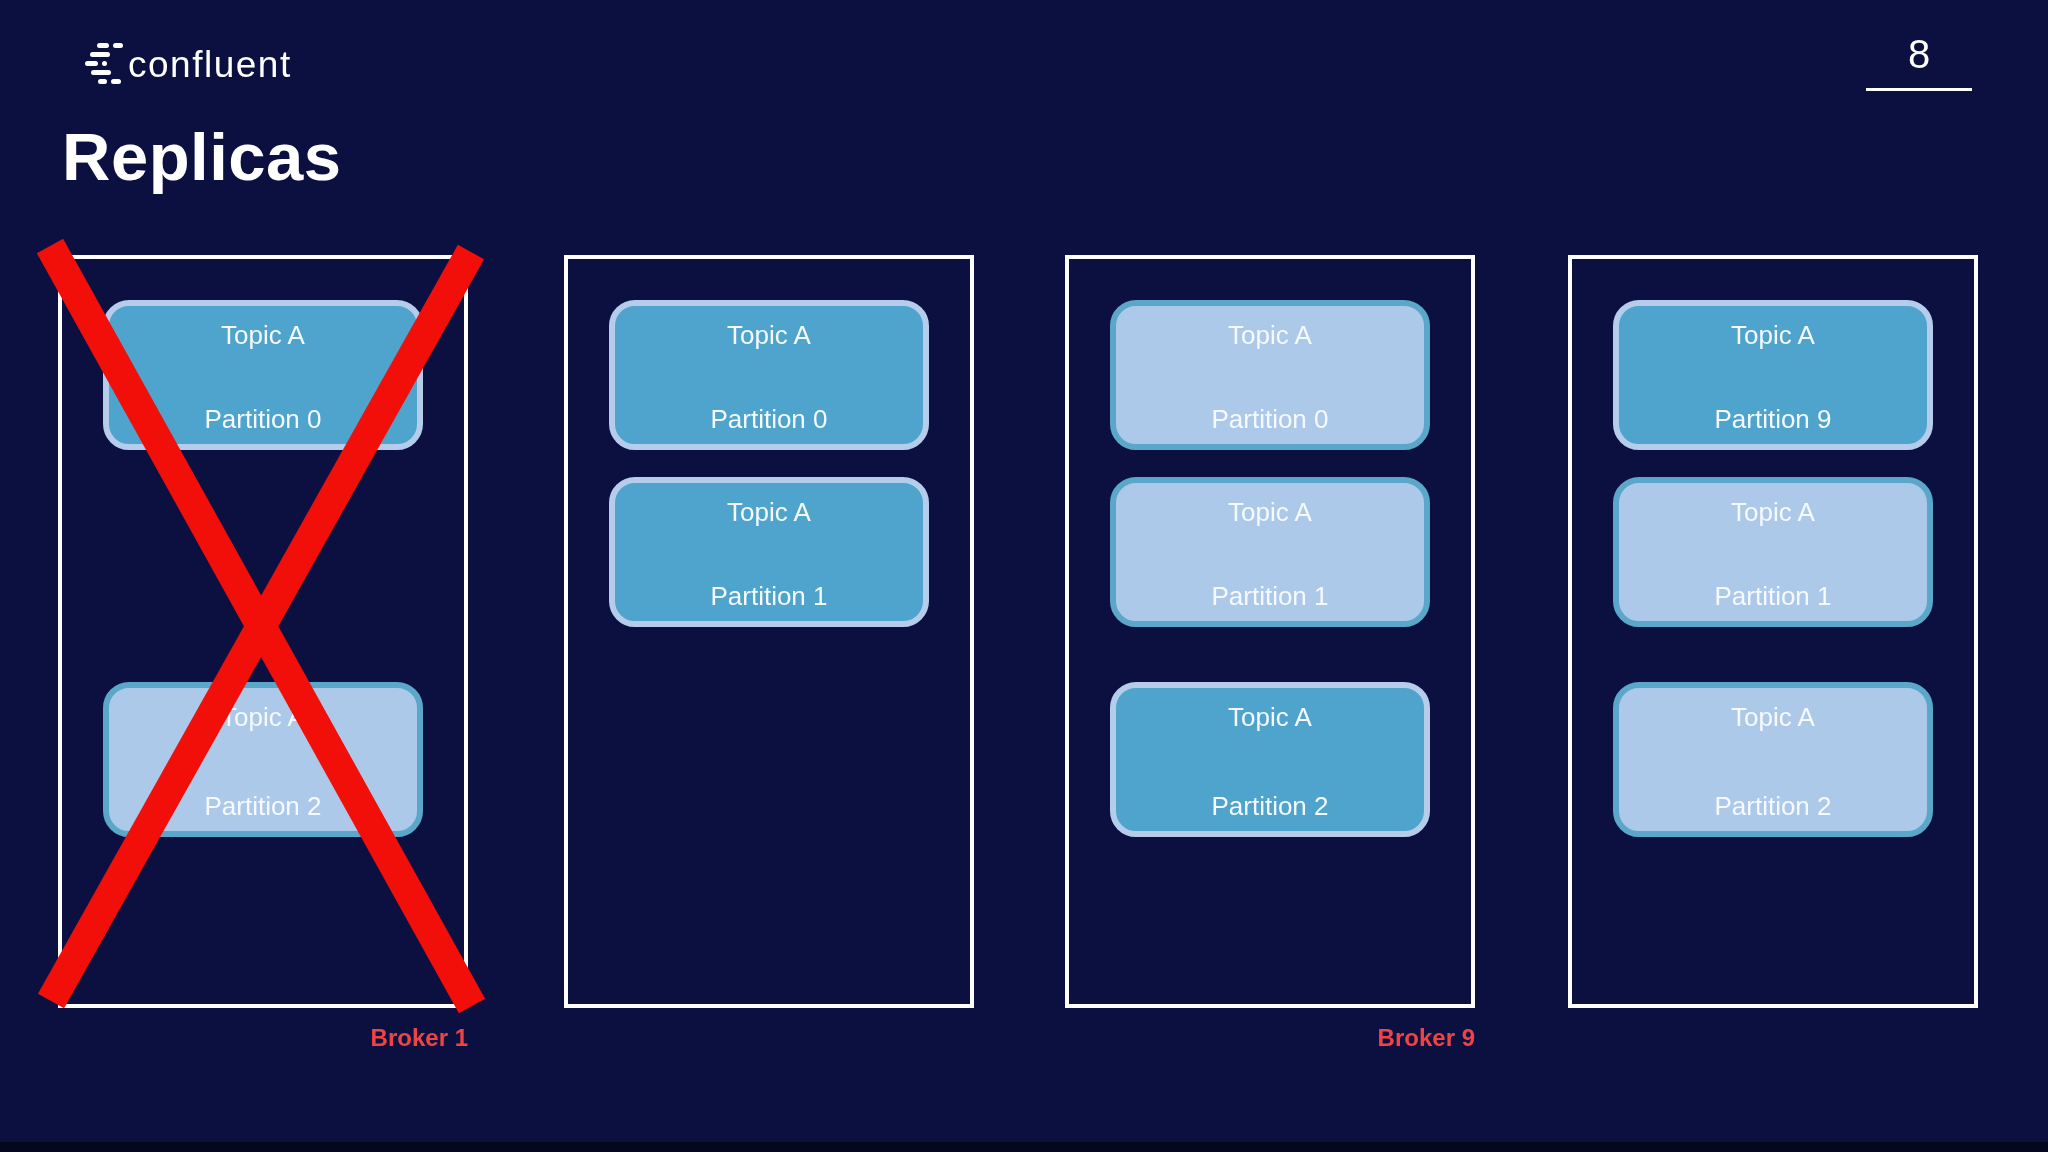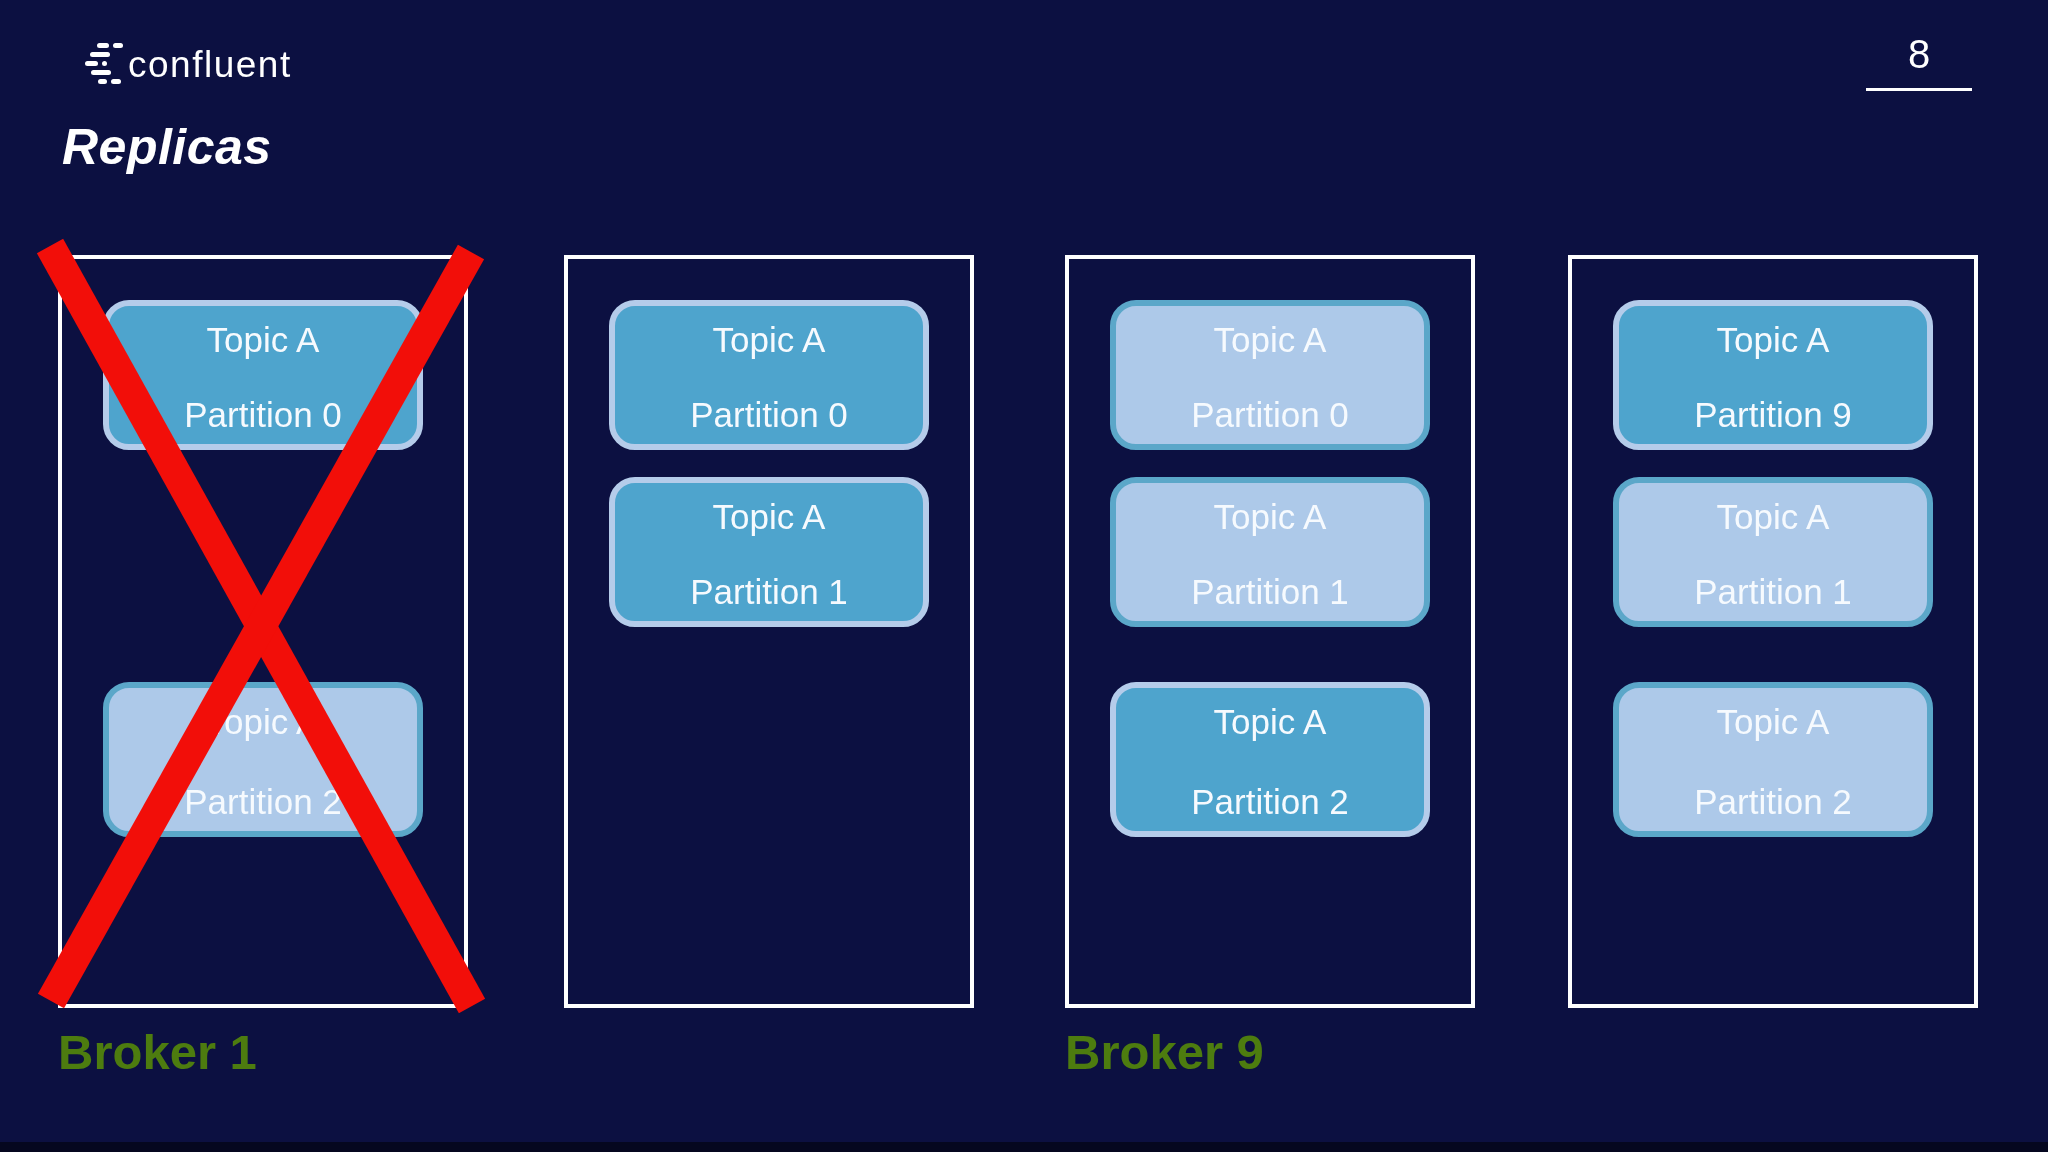--- a/index.html
+++ b/index.html
@@ -39,60 +39,59 @@
     text-align:center;
   }
   .page-num{
     font-size:40px; font-weight:400; color:#FFFFFF; line-height:1.2;
   }
   .page-num-line{
     margin-top:10px; width:106px; height:3px; background:#FFFFFF;
   }
   .slide-title{
     position:absolute; left:62px; top:118px;
-    font-size:50px; font-weight:700; color:#FFFFFF;
+    font-size:67px; font-weight:700; color:#FFFFFF;
     letter-spacing:0.5px;
-    font-style:italic;
   }
   
   #brokers-row{position:absolute; left:0; top:0; width:2048px; height:1152px;}
   .broker{position:absolute; top:255px; width:410px;}
   .broker:nth-child(1){left:58px;}
   .broker:nth-child(2){left:564px;}
   .broker:nth-child(3){left:1065px;}
   .broker:nth-child(4){left:1568px;}
   .broker-box{
     position:relative;
     width:410px; height:753px;
     border:4px solid var(--broker-border);
   }
   .partition{
     position:absolute; left:41px; width:320px; height:150px;
     border-radius:26px;
     display:flex; flex-direction:column;
     justify-content:space-between; align-items:center;
     padding:16px 6px 12px 6px;
-    font-size:35px; line-height:1;
+    font-size:26px; line-height:1;
     color:#F6FAFE;
   }
   .partition.slot0{top:41px;}
   .partition.slot1{top:218px;}
   .partition.slot2{top:423px; height:155px;}
   .partition.leader{
     background:var(--leader-fill);
     border:6px solid var(--leader-border);
   }
   .partition.replica{
     background:var(--replica-fill);
     border:6px solid var(--replica-border);
   }
   .broker-label{
     margin-top:16px;
-    text-align:left;
-    font-size:49px; font-weight:700; color:#4d7c0f;
+    text-align:right;
+    font-size:24px; font-weight:700; color:#ef4444;
   }
   .cross{
     position:absolute; left:-10px; top:-12px;
     width:440px; height:780px;
     overflow:visible; pointer-events:none;
   }
   .cross line{stroke:var(--cross); stroke-width:30; stroke-linecap:butt;}
   
   .bottom-edge{
     position:absolute; left:0; bottom:0; width:2048px; height:10px;

